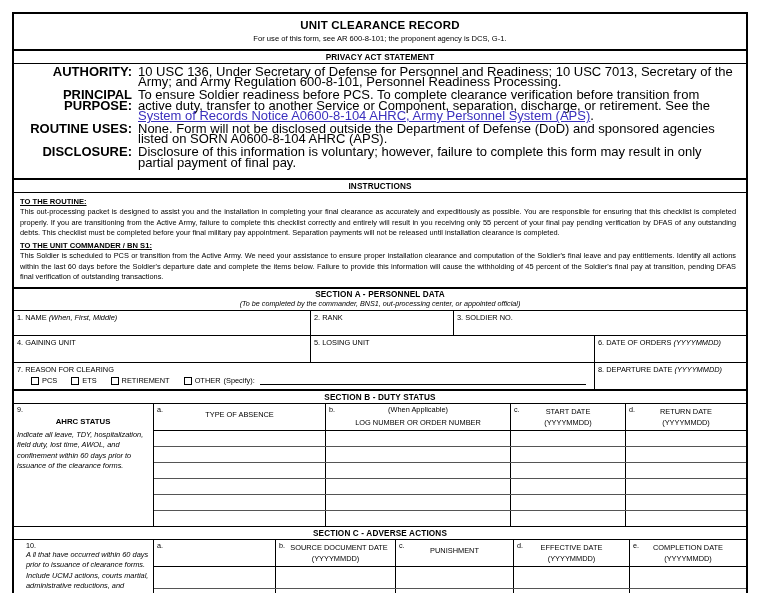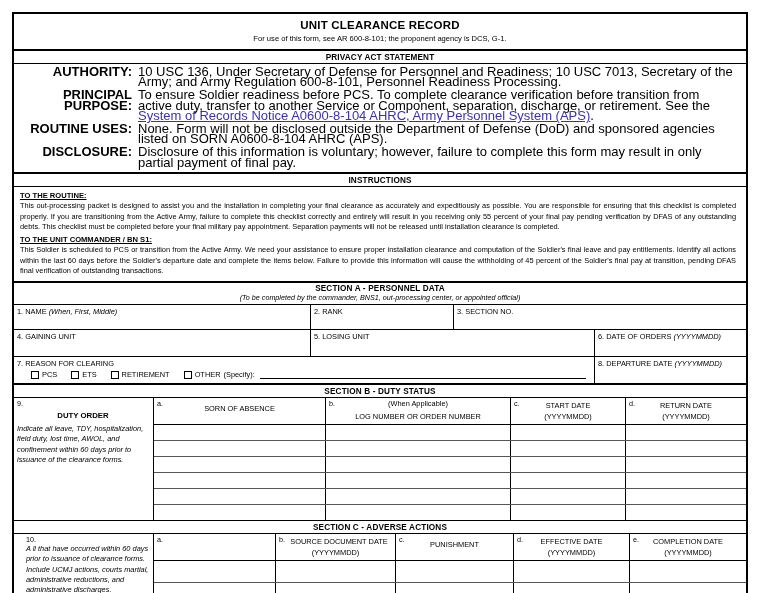--- a/index.html
+++ b/index.html
@@ -228,21 +228,21 @@
       <div class="pa-row">
         <div class="pa-label">PRINCIPAL PURPOSE:</div>
         <div class="pa-text"><span>To ensure Soldier readiness before PCS. To complete clearance verification before transition from active duty, transfer to another Service or Component, separation, discharge, or retirement. See the </span><a class="pa-link" href="#">System of Records Notice A0600-8-104 AHRC, Army Personnel System (APS)</a><span>.</span></div>
       </div>
 
       <div class="pa-row">
         <div class="pa-label">ROUTINE USES:</div>
         <div class="pa-text">None. Form will not be disclosed outside the Department of Defense (DoD) and sponsored agencies listed on SORN A0600-8-104 AHRC (APS).</div>
       </div>
 
-      <div class="pa-row" style="margin-bottom:0;justify-content:center;">
+      <div class="pa-row" style="margin-bottom:6px;justify-content:center;">
         <div class="pa-label">DISCLOSURE:</div>
         <div class="pa-text">Disclosure of this information is voluntary; however, failure to complete this form may result in only partial payment of final pay.</div>
       </div>
     </div>
 
     <div class="bar bb">INSTRUCTIONS</div>
     <div class="instr thickb">
       <div class="instr-head">TO THE ROUTINE:</div>
       <div class="instr-body">This out-processing packet is designed to assist you and the installation in completing your final clearance as accurately and expeditiously as possible. You are responsible for ensuring that this checklist is completed properly. If you are transitioning from the Active Army, failure to complete this checklist correctly and entirely will result in you receiving only 55 percent of your final pay pending verification by DFAS of any outstanding debts. This checklist must be completed before your final military pay appointment. Separation payments will not be released until installation clearance is completed.</div>
       <div class="instr-head">TO THE UNIT COMMANDER / BN S1:</div>
@@ -259,21 +259,21 @@
         <span class="num">1.</span>
         <span>NAME</span>
         <span class="ital">(When, First, Middle)</span>
       </div>
       <div class="cell fieldcell br" style="width:143px;">
         <span class="num">2.</span>
         <span>RANK</span>
       </div>
       <div class="cell fieldcell" style="flex:1;">
         <span class="num">3.</span>
-        <span>SECTION NO.</span>
+        <span>SOLDIER NO.</span>
       </div>
     </div>
 
     <div class="row rowA2 bb">
       <div class="cell fieldcell br" style="width:297px;">
         <span class="num">4.</span>
         <span>GAINING UNIT</span>
       </div>
       <div class="cell fieldcell br" style="width:284px;">
         <span class="num">5.</span>
@@ -309,29 +309,29 @@
         <span class="ital">(YYYYMMDD)</span>
       </div>
     </div>
 
     <div class="bar bb">SECTION B - DUTY STATUS</div>
 
     <div class="row">
 
       <div class="cell br leftdesc" style="width:140px;">
         <div style="font-size:7.2px;">9.</div>
-        <div class="bold-center">DUTY ORDER</div>
+        <div class="bold-center">AHRC STATUS</div>
         <div class="ital-body">Indicate all leave, TDY, hospitalization, field duty, lost time, AWOL, and confinement within 60 days prior to issuance of the clearance forms.</div>
       </div>
 
       <div style="flex:1;">
         <div class="row bb" style="height:26px;">
           <div class="cell br" style="width:172px;">
             <span class="colhdr-letter">a.</span>
-            <div class="colhdr-text" style="padding-top:6px;">SORN OF ABSENCE</div>
+            <div class="colhdr-text" style="padding-top:6px;">TYPE OF ABSENCE</div>
           </div>
           <div class="cell br" style="width:185px;">
             <span class="colhdr-letter">b.</span>
             <div class="colhdr-text ital">(When Applicable)</div>
             <div class="colhdr-text" style="padding-top:3px;">LOG NUMBER OR ORDER NUMBER</div>
           </div>
           <div class="cell br" style="width:115px;">
             <span class="colhdr-letter">c.</span>
             <div class="colhdr-text" style="padding-top:3px;">START DATE</div>
             <div class="colhdr-text ital">(YYYYMMDD)</div>

